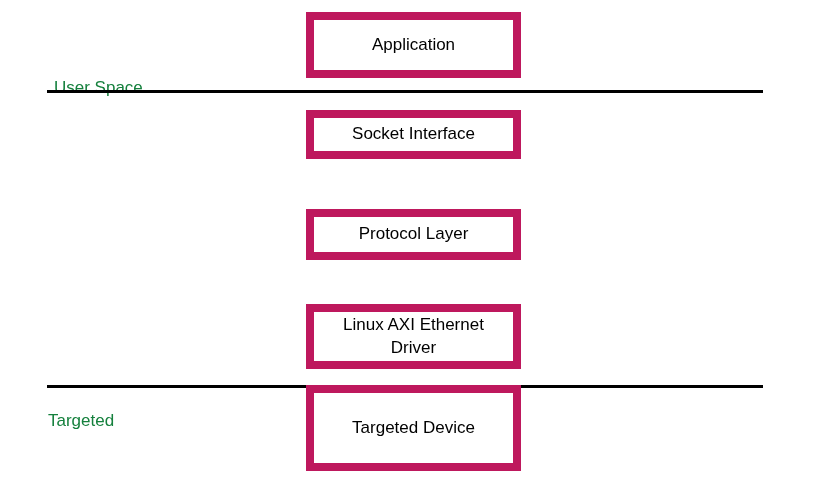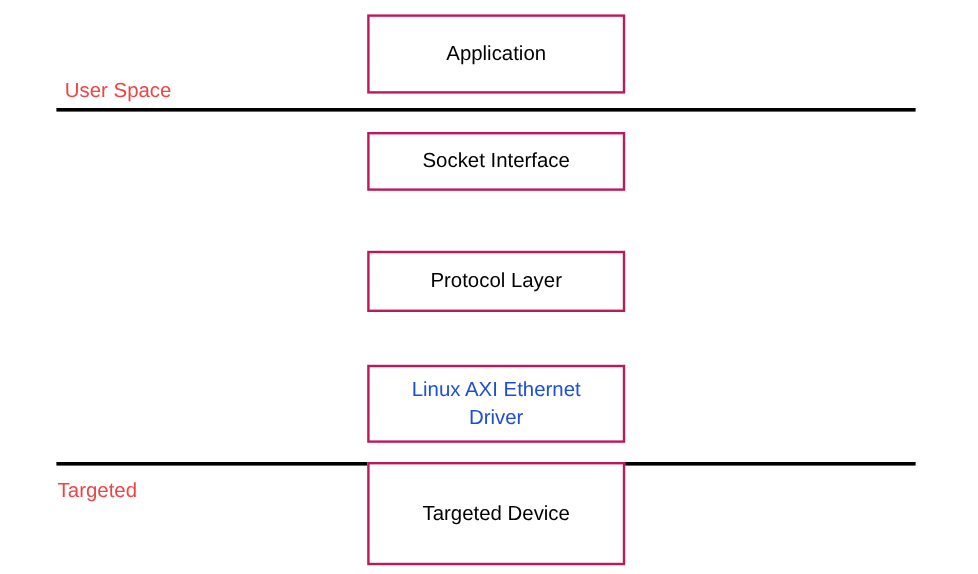--- a/index.html
+++ b/index.html
@@ -17,57 +17,58 @@
     width: 815px;
     height: 478px;
     background: #ffffff;
     overflow: hidden;
   }
   .layer-box {
     position: absolute;
     box-sizing: border-box;
     left: 306px;
     width: 215px;
-    border: 2px solid #be185d;
+    border: 8px solid #be185d;
     background: #ffffff;
     display: flex;
     align-items: center;
     justify-content: center;
     text-align: center;
     font-size: 17px;
     line-height: 1.35;
     color: #000000;
   }
   .layer-box .box-label {
     display: block;
     padding: 0 6px;
     white-space: pre-line;
   }
   .box-application { top: 12px;  height: 66px; }
   .box-socket      { top: 110px; height: 49px; text-align: right; }
   .box-protocol    { top: 209px; height: 51px; }
-  .box-driver      { top: 304px; height: 65px; color: #1d4ed8; }
+  .box-driver      { top: 304px; height: 65px; color: #000000; }
   .box-device      { top: 385px; height: 86px; }
 
   .section-divider {
     position: absolute;
     left: 47px;
     width: 716px;
     height: 3px;
     background: #000000;
   }
   .divider-user-kernel { top: 90px; }
   .divider-kernel-hw   { top: 385px; }
 
   .space-label {
     position: absolute;
     font-size: 17px;
     line-height: 1;
-    color: #ef4444;
+    color: #15803d;
     white-space: nowrap;
+    margin-top: 12px;
   }
   .label-user-space   { left: 54px; top: 67px; }
   .label-kernel-space { left: 54px; top: 107px; }
   .label-hardware     { left: 48px; top: 400px; }
 </style>
 </head>
 <body>
 
 <div id="diagram-canvas">
 

